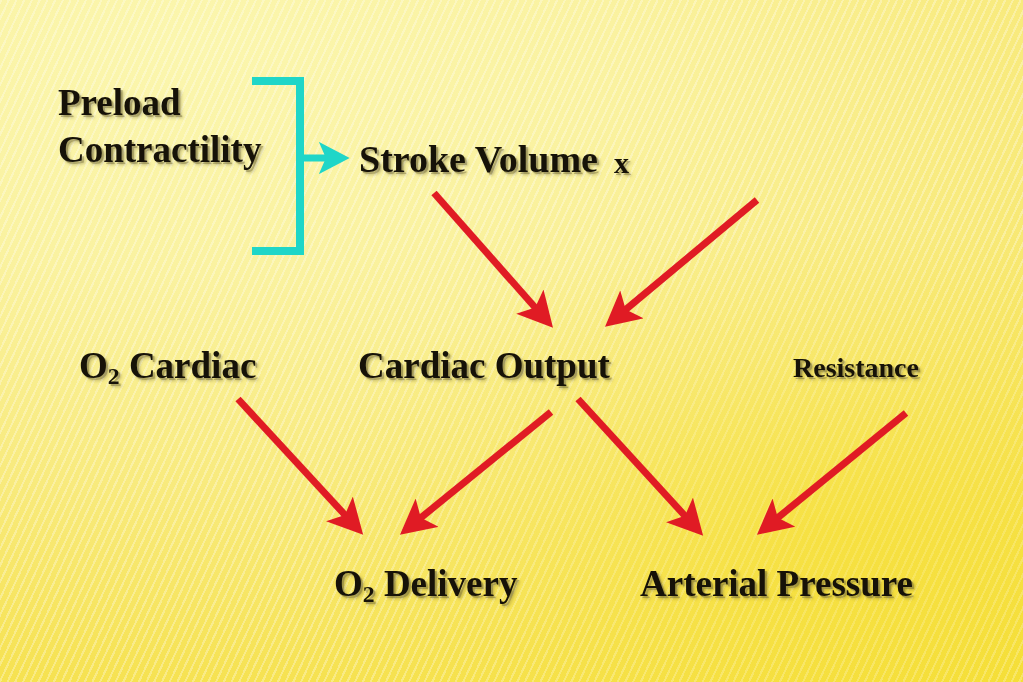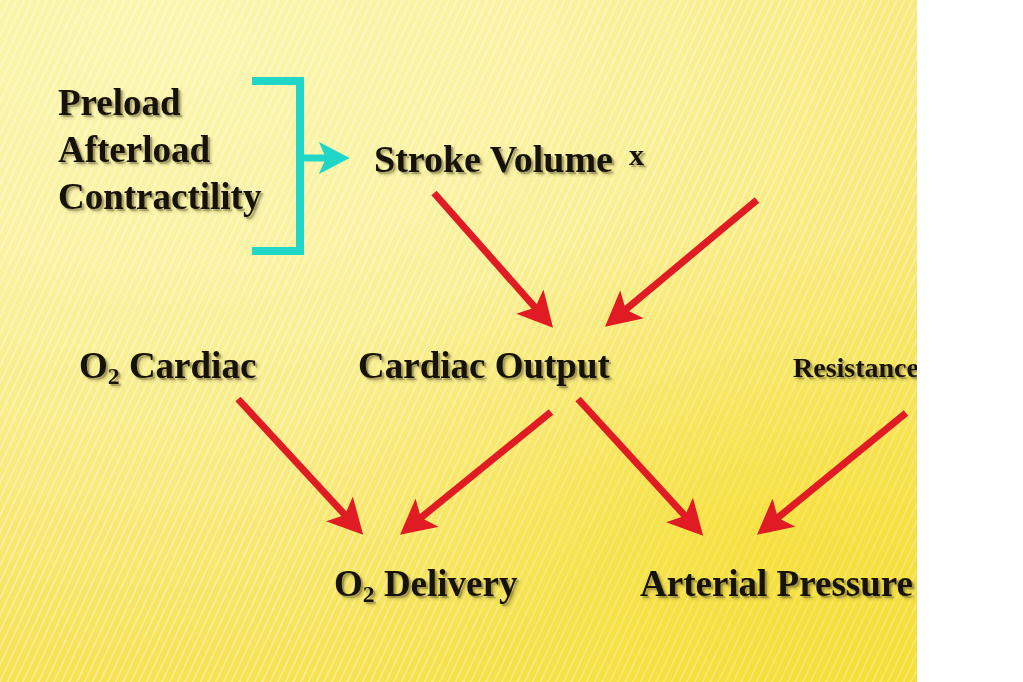--- a/index.html
+++ b/index.html
@@ -2,21 +2,21 @@
 <html><head>
 <meta charset="utf-8">
 <style>
   html, body {
     margin: 0;
     padding: 0;
     background: #ffffff;
   }
   #slide {
     position: relative;
-    width: 917px;
+    width: 1023px;
     height: 682px;
     overflow: hidden;
     font-family: "Liberation Serif", "DejaVu Serif", serif;
     
     background-color: #f8f2a2;
     background-image:
       repeating-linear-gradient(115deg,
         rgba(255,255,255,0.30) 0px,
         rgba(255,255,255,0.30) 2px,
         rgba(255,255,255,0.00) 2px,
@@ -117,25 +117,24 @@
 
     <line x1="551" y1="412" x2="407" y2="529" stroke="#e01b24" stroke-width="7" marker-end="url(#redhead)"></line>
 
     <line x1="578" y1="399" x2="697" y2="529" stroke="#e01b24" stroke-width="7" marker-end="url(#redhead)"></line>
 
     <line x1="906" y1="413" x2="764" y2="529" stroke="#e01b24" stroke-width="7" marker-end="url(#redhead)"></line>
   </svg>
 
   <div class="stack" style="left:58px; top:84px;">
     <div class="line">Preload</div>
-    <div class="line">Afterload</div>
     <div class="line">Contractility</div>
   </div>
 
-  <div class="node" style="left:374px; top:140px; font-size:38px; display:flex; align-items:flex-start;">
+  <div class="node" style="left:359px; top:140px; font-size:38px; display:flex; align-items:flex-end;">
     <span>Stroke Volume</span>
     <span class="mult">x</span>
   </div>
 
   <div class="node" style="left:79px; top:347px; font-size:37px;">
     <span>O</span><sub>2</sub><span> Cardiac</span>
   </div>
 
   <div class="node" style="left:358px; top:347px; font-size:37px;">Cardiac Output</div>
 

